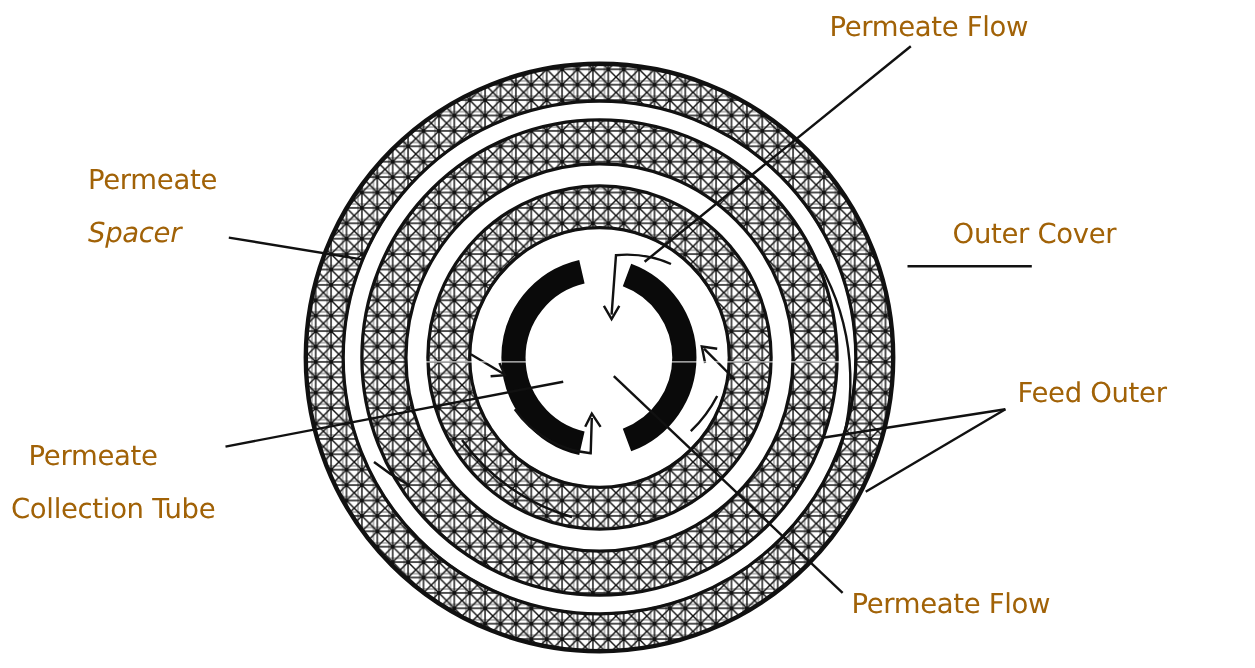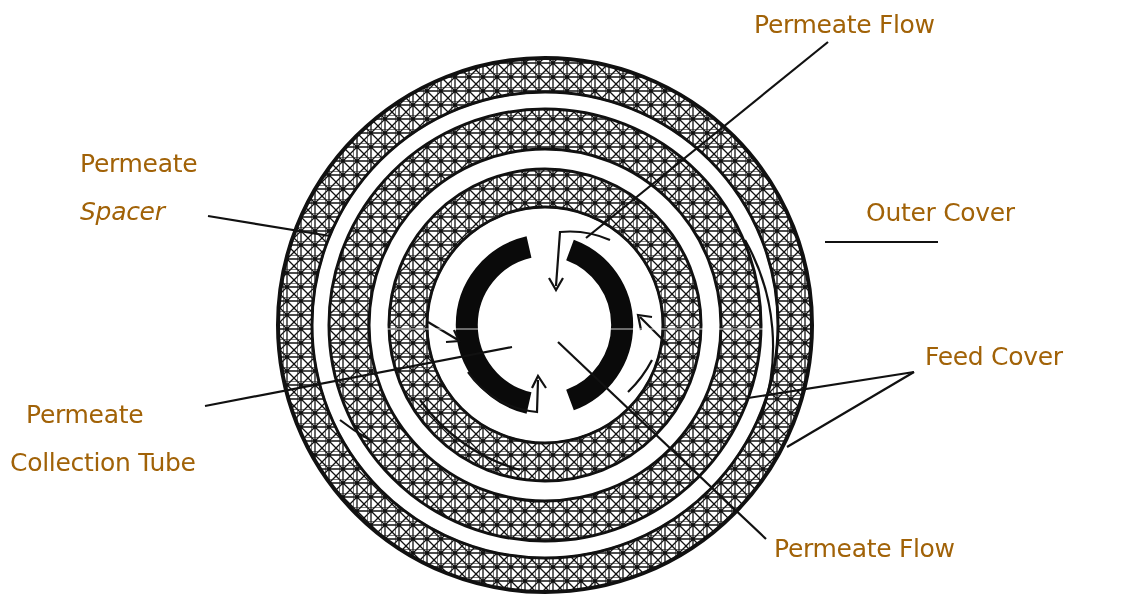--- a/index.html
+++ b/index.html
@@ -67,16 +67,16 @@
     <line x1="914" y1="372" x2="787" y2="447"></line>
     <line x1="205" y1="406" x2="512" y2="347"></line>
     <line x1="766" y1="539" x2="558" y2="342"></line>
   </g>
 </svg>
 
 <div class="label" style="left:754px; top:8px;">Permeate Flow</div>
 <div class="label" style="left:80px; top:147px;">Permeate</div>
 <div class="label" style="left:80px; top:195px;font-style:italic;">Spacer</div>
 <div class="label" style="left:866px; top:196px;">Outer Cover</div>
-<div class="label" style="left:925px; top:340px;">Feed Cover</div>
+<div class="label" style="left:925px; top:340px;">Feed Outer</div>
 <div class="label" style="left:26px; top:398px;">Permeate</div>
 <div class="label" style="left:10px; top:446px;">Collection Tube</div>
 <div class="label" style="left:774px; top:532px;">Permeate Flow</div>
 
 </body></html>

